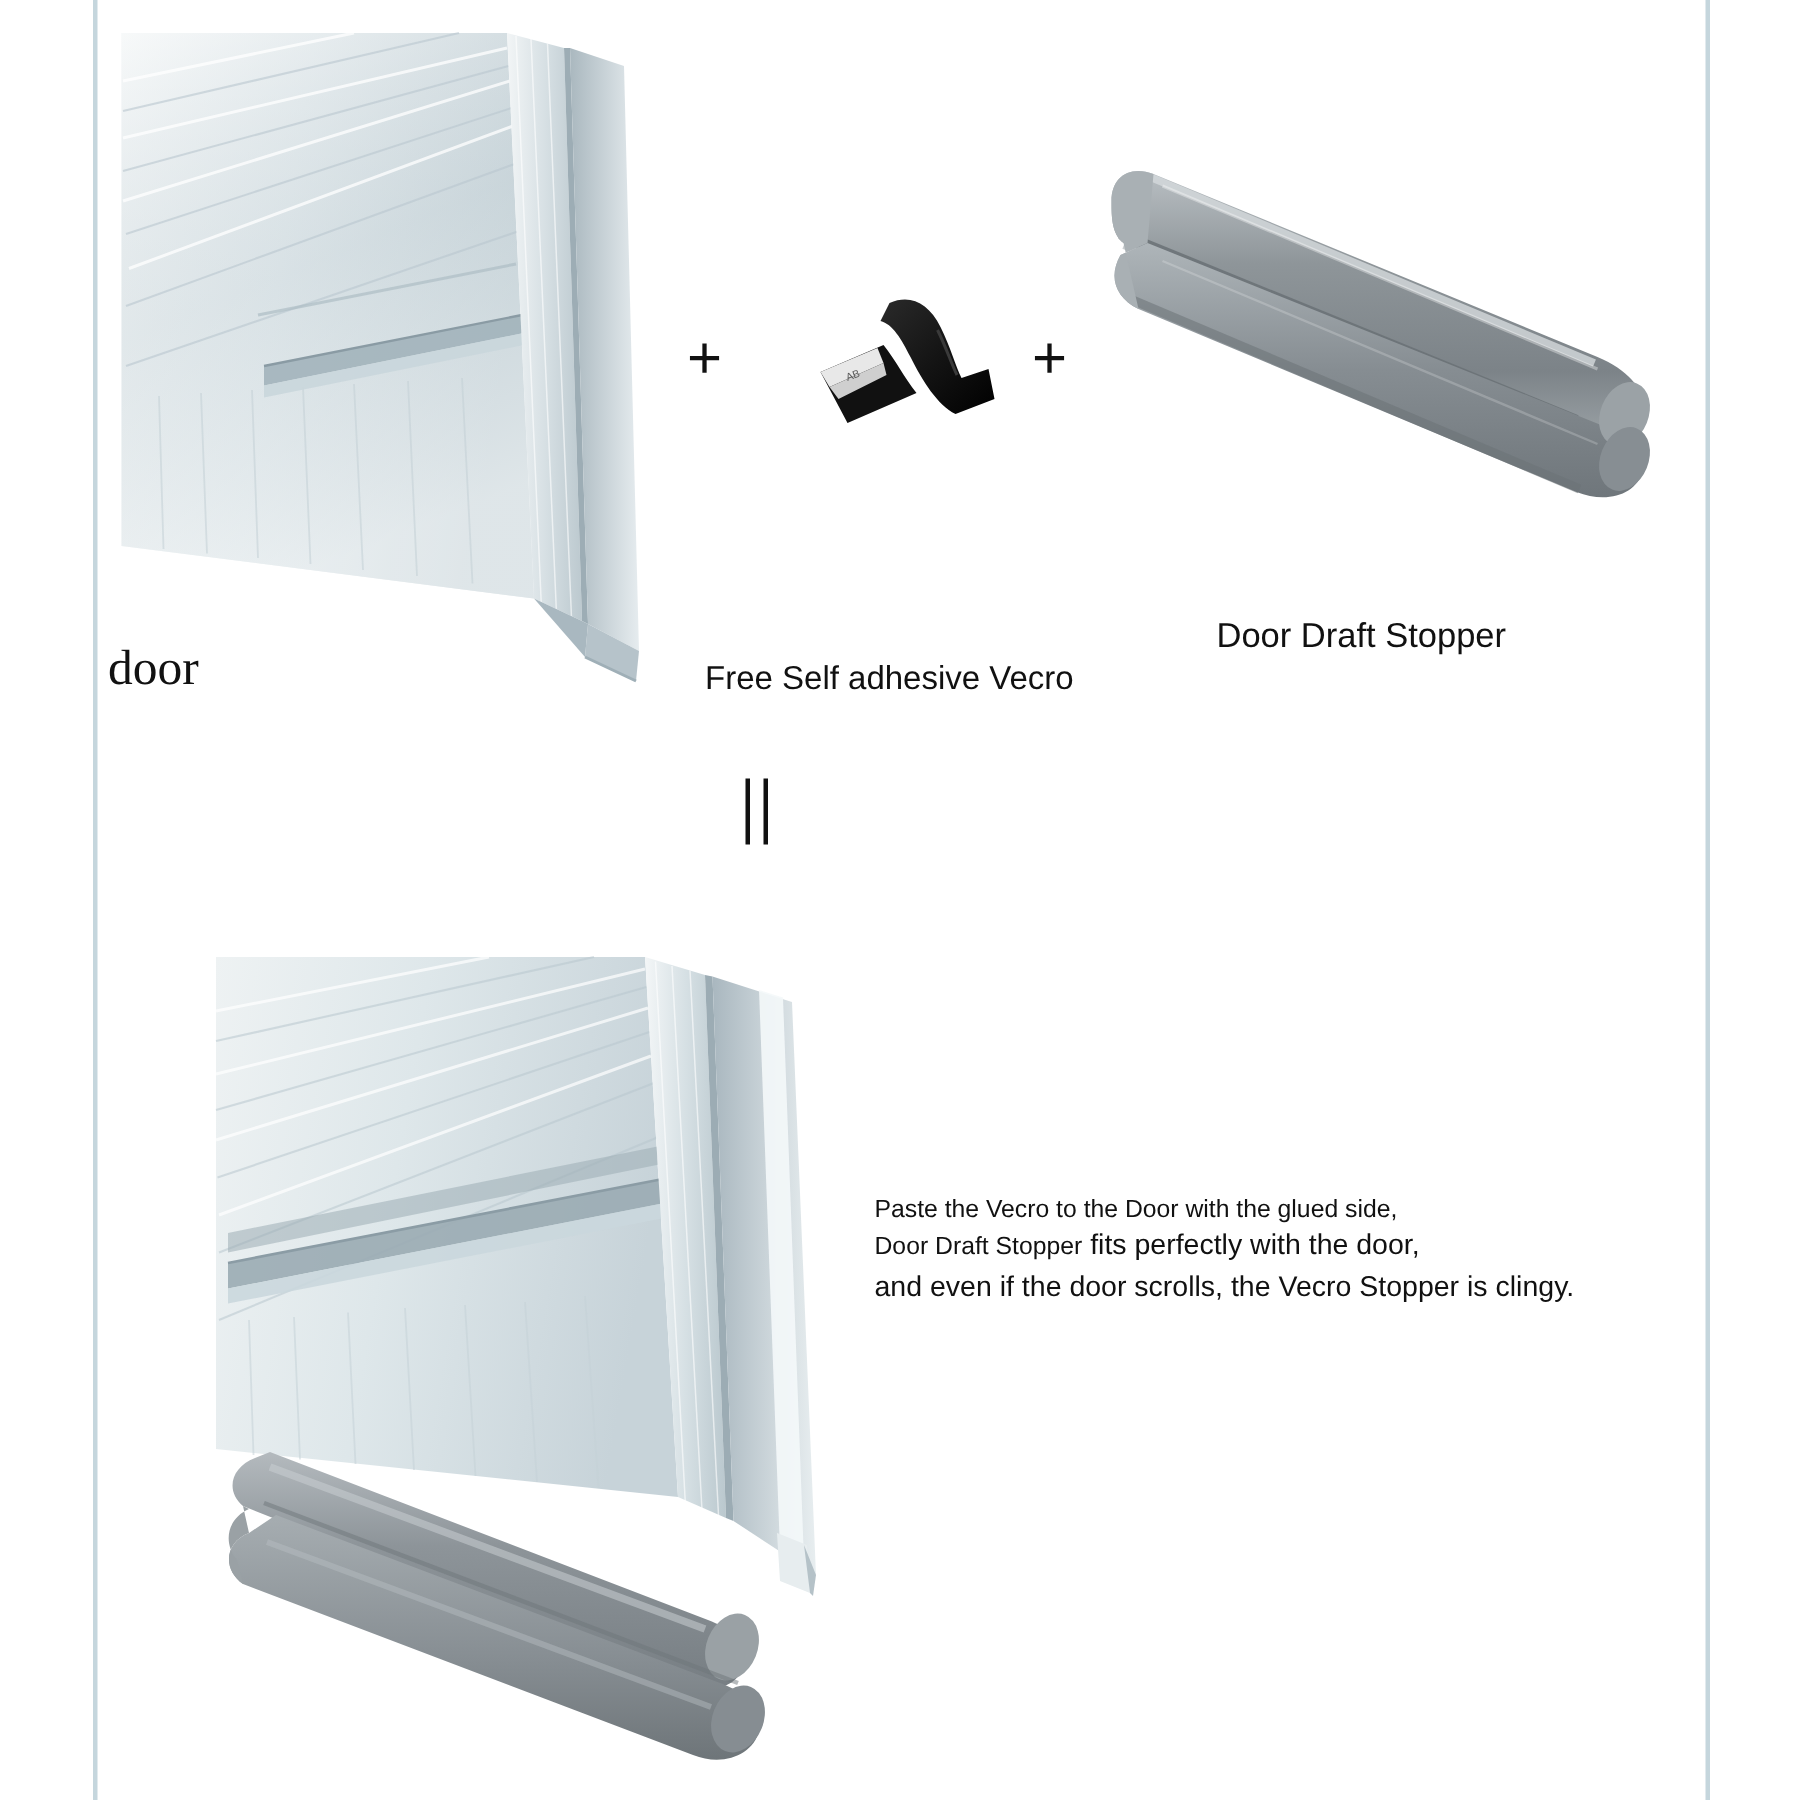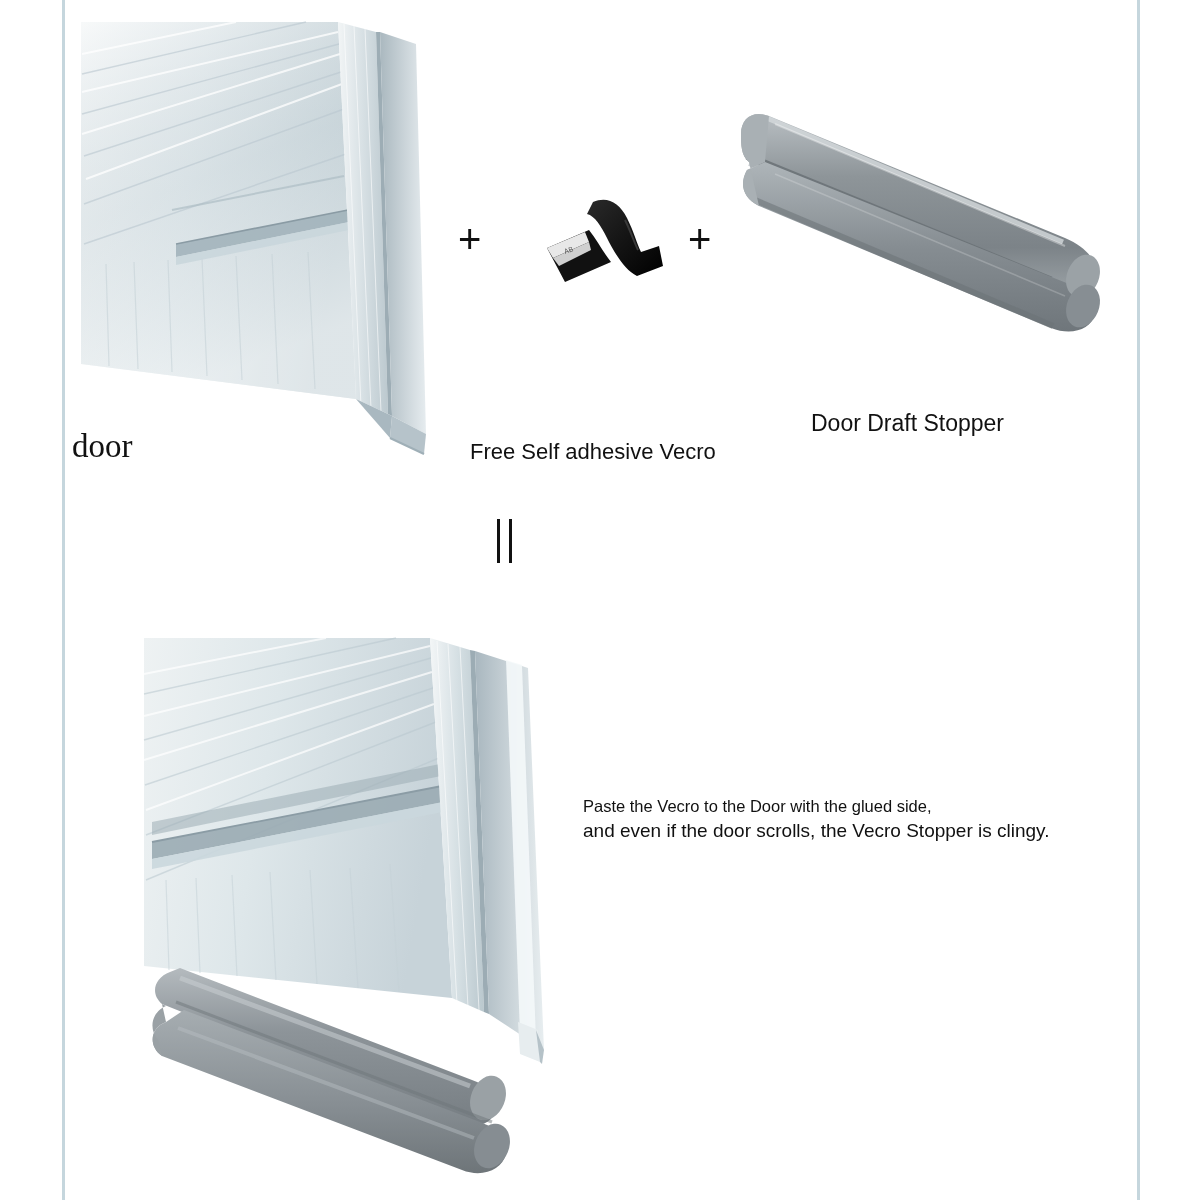--- a/index.html
+++ b/index.html
@@ -364,16 +364,17 @@
 
       <polygon points="378,392 398,400 400,432 380,424" fill="#e7edef"></polygon>
       <polygon points="396,400 404,420 402,434 400,432" fill="#b5c2c8"></polygon>
 
       <path d="M30,342 C14,348 10,364 22,374 L26,392 C10,398 8,416 22,426 L18,410 C8,398 12,382 26,376 L22,374 C10,364 14,348 30,342 Z" fill="#9aa1a5"></path>
     </svg>
   </div>
 
   <div class="instructions">
     <div class="l1">Paste the Vecro to the Door with the glued side,</div>
+    <div class="l3"><span class="sm">Door Draft Stopper</span><span> fits perfectly with the door,</span></div>
     <div class="l4">and even if the door scrolls, the Vecro Stopper is clingy.</div>
   </div>
 
 </div>
 
 </body></html>

